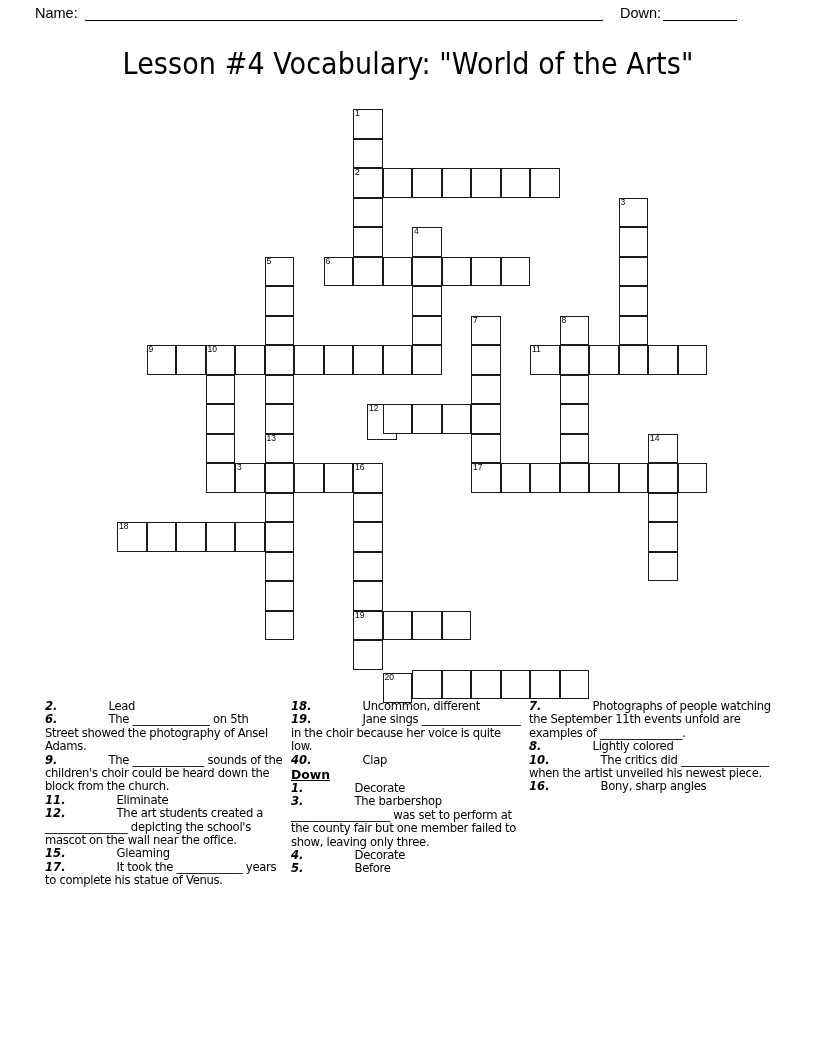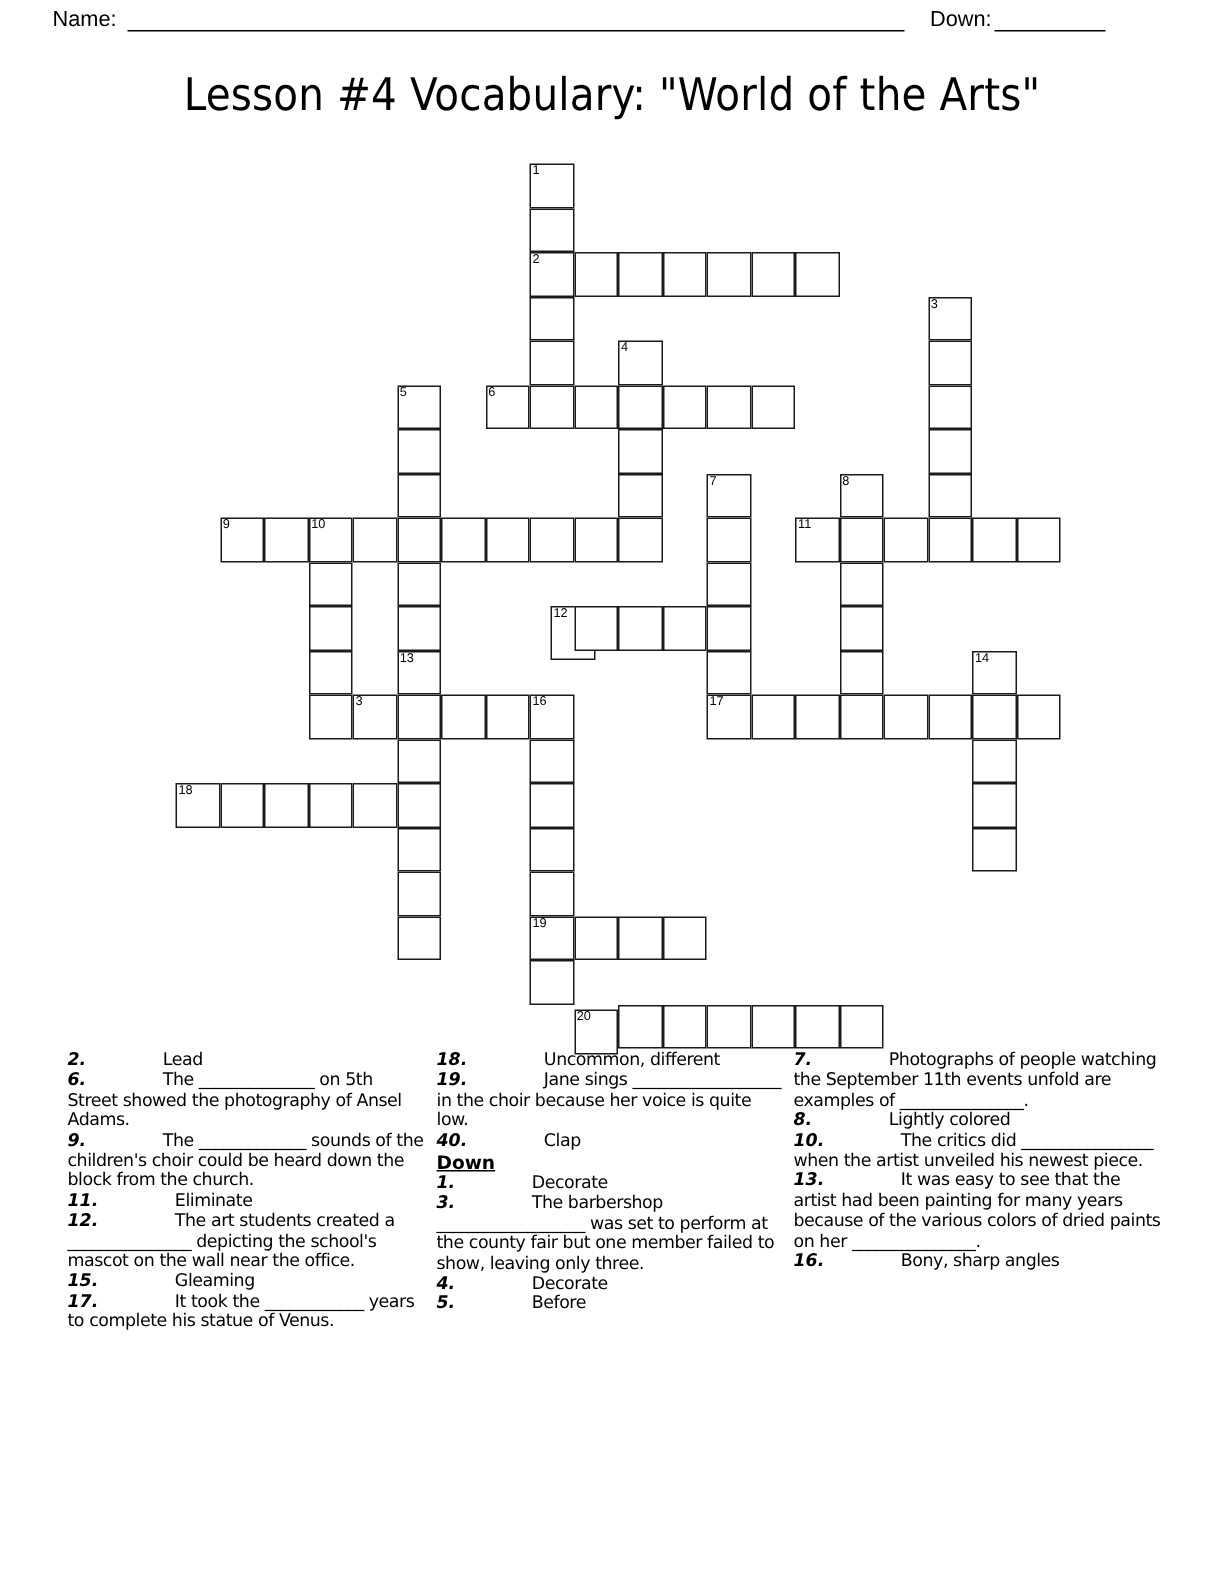--- a/index.html
+++ b/index.html
@@ -228,18 +228,17 @@
         <div class="secthead">Down</div>
         <div class="clue"><b>1. </b><span class="blank">Decorate</span></div>
         <div class="clue"><b>3. </b><span class="blank">The barbershop __________________ was set to perform at the county fair but one member failed to show, leaving only three.</span></div>
         <div class="clue"><b>4. </b><span class="blank">Decorate</span></div>
         <div class="clue"><b>5. </b><span class="blank">Before</span></div>
       </div>
     <div class="col col3" id="col3">
         <div class="clue"><b>7. </b><span class="blank">Photographs of people watching the September 11th events unfold are examples of _______________.</span></div>
         <div class="clue"><b>8. </b><span class="blank">Lightly colored</span></div>
         <div class="clue"><b>10. </b><span class="blank">The critics did ________________ when the artist unveiled his newest piece.</span></div>
-        <div class="clue"><b>13. </b><span class="blank">It was easy to see that the artist had been painting for many years because of the various colors of dried paints on her _______________.</span></div>
         <div class="clue"><b>16. </b><span class="blank">Bony, sharp angles</span></div>
       </div>
   </div>
 
 </div>
 
 </body></html>

